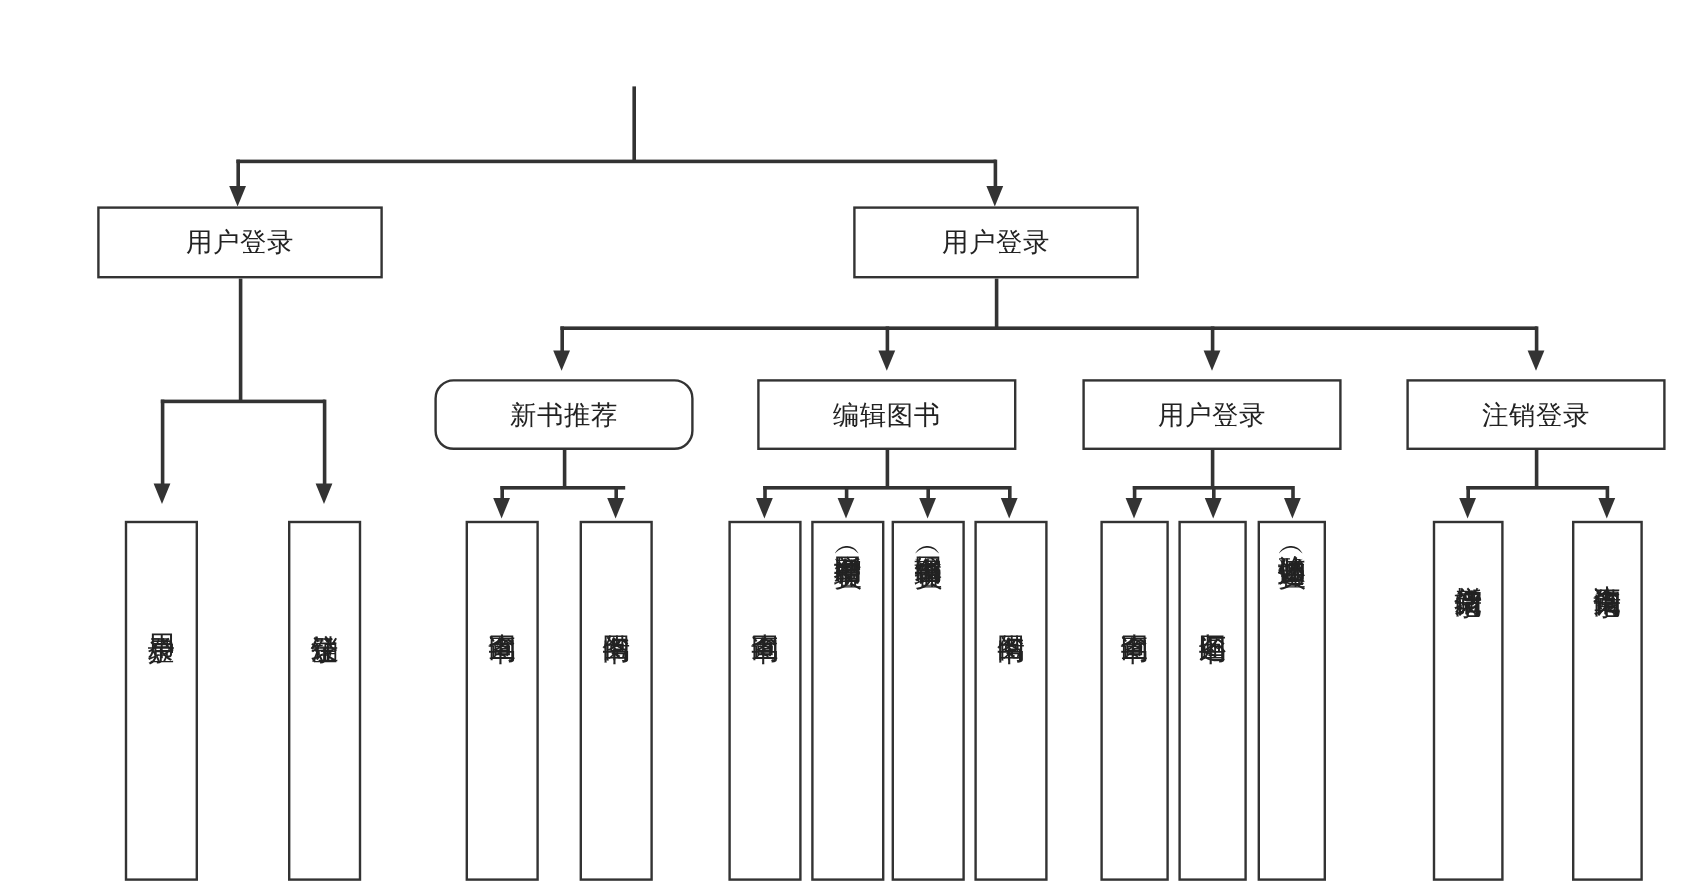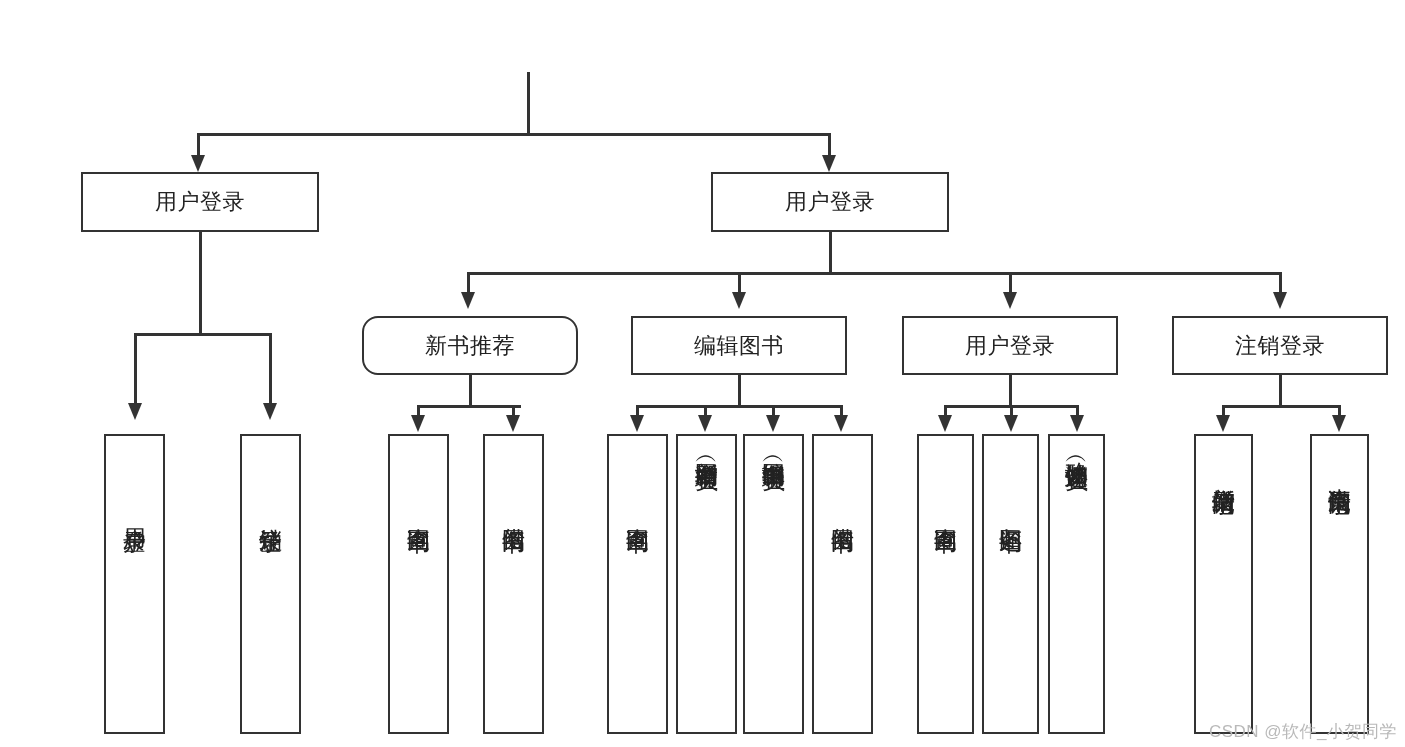--- a/index.html
+++ b/index.html
@@ -209,15 +209,14 @@
     <span class="label">确认归还（管理员）</span>
   </div>
 
   <div class="node vert" style="left:1194px; top:434px; width:59px; height:300px; padding-top:34px;">
     <span class="label">新增借阅记录</span>
   </div>
   <div class="node vert" style="left:1310px; top:434px; width:59px; height:300px; padding-top:34px;">
     <span class="label">查询借阅记录</span>
   </div>
 
-  <div id="watermark">CSDN @软件_小贺同学</div>
 
 </div>
 
 </body></html>

